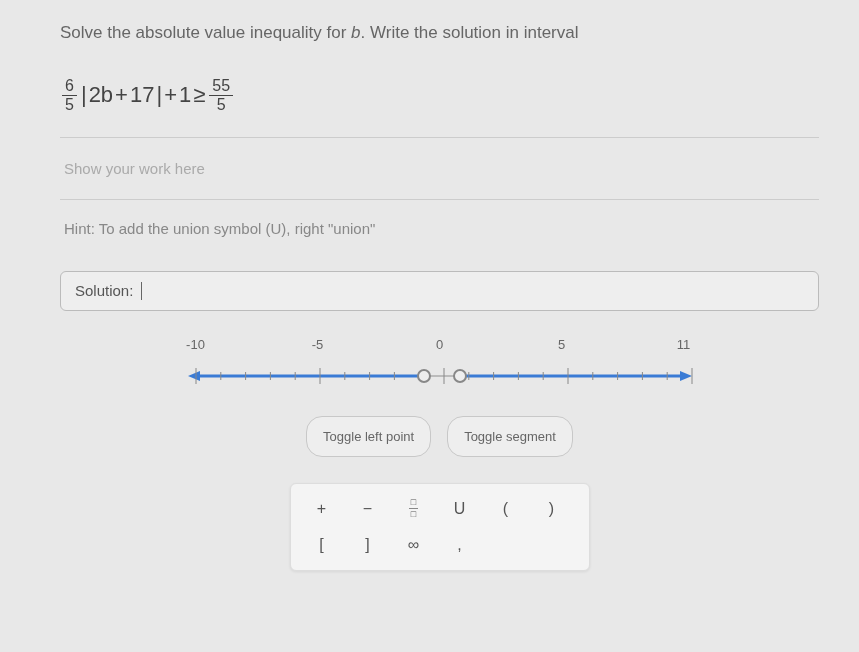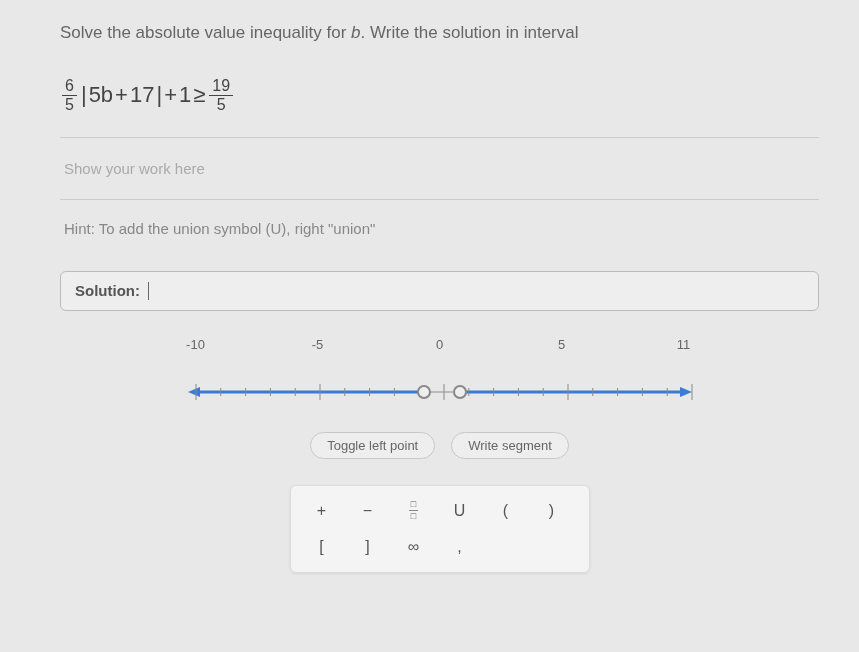--- a/index.html
+++ b/index.html
@@ -53,52 +53,52 @@
       border-radius: 6px;
       background: #eee;
       padding: 10px 14px;
       font-size: 15px;
       color: #666;
       margin: 16px 0 26px;
       display: flex;
       align-items: center;
       gap: 8px;
     }
-    .solution-box .label { font-weight: 700; color: #555; }
+    .solution-box .label { font-weight: 400; color: #555; }
     .solution-box .cursor {
       display: inline-block;
       width: 1px;
       height: 18px;
       background: #666;
     }
     .numline-wrap {
       width: 520px;
       margin: 0 auto 20px;
     }
     .numline-labels {
       display: flex;
       justify-content: space-between;
       font-size: 13px;
       color: #666;
       padding: 0 4px;
-      margin-bottom: 20px;
+      margin-bottom: 4px;
     }
     .numline-labels span { width: 24px; text-align: center; }
     .numline-svg { display: block; width: 100%; height: 40px; }
     .toggle-row {
       display: flex;
       justify-content: center;
       gap: 16px;
       margin: 14px 0 26px;
     }
     .toggle-btn {
       border: 1px solid #c8c8c8;
       border-radius: 16px;
       background: #eee;
-      padding: 5px 16px;
+      padding: 12px 16px;
       font-size: 13px;
       color: #666;
       cursor: pointer;
     }
     .keypad {
       width: 300px;
       margin: 0 auto;
       background: #f4f4f4;
       border: 1px solid #ddd;
       border-radius: 6px;
@@ -138,29 +138,29 @@
 <div class="problem-text">
   <span>Solve the absolute value inequality for </span><i>b</i><span>. Write the solution in interval</span><br>
 </div>
 
 <div class="equation">
   <span class="frac">
     <span class="num">6</span>
     <span class="den">5</span>
   </span>
   <span>|</span>
-  <span>5b</span>
+  <span>2b</span>
   <span> + </span>
   <span>17</span>
   <span>|</span>
   <span> + </span>
   <span>1</span>
   <span> ≥ </span>
   <span class="frac">
-    <span class="num">19</span>
+    <span class="num">55</span>
     <span class="den">5</span>
   </span>
 </div>
 
 <hr class="sep">
 
 <div class="work-here">
   <span>Show your work here</span>
 </div>
 
@@ -215,21 +215,21 @@
       <line x1="512" y1="12" x2="512" y2="28"></line>
     </g>
 
     <circle cx="244" cy="20" r="6" fill="#eee" stroke="#888" stroke-width="2"></circle>
     <circle cx="280" cy="20" r="6" fill="#eee" stroke="#888" stroke-width="2"></circle>
   </svg>
 </div>
 
 <div class="toggle-row">
   <button class="toggle-btn">Toggle left point</button>
-  <button class="toggle-btn">Write segment</button>
+  <button class="toggle-btn">Toggle segment</button>
 </div>
 
 <div class="keypad">
   <div class="keypad-row">
     <div class="key">+</div>
     <div class="key">−</div>
     <div class="key">
       <span class="mini-frac">
         <span class="mn">□</span>
         <span class="md">□</span>

